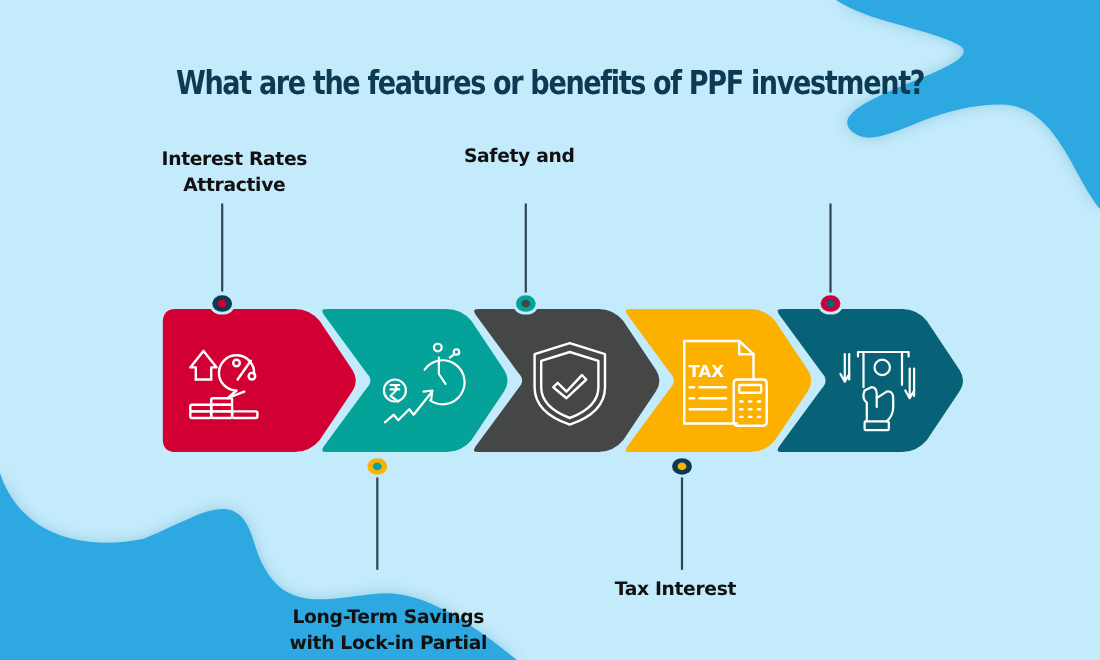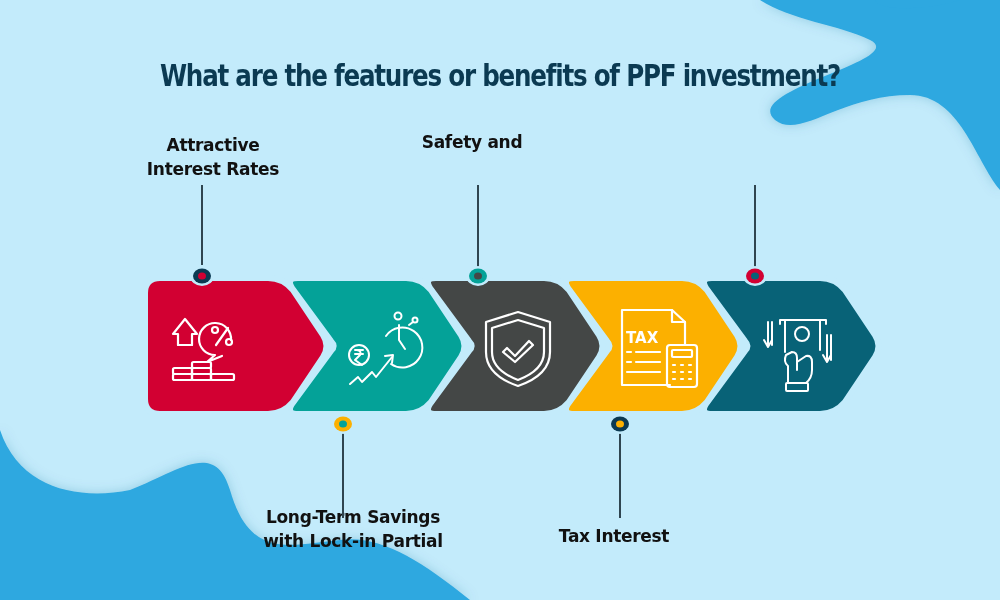--- a/index.html
+++ b/index.html
@@ -21,30 +21,30 @@
   </defs>
   <rect width="1000" height="600" fill="#c3ebfb"></rect>
   <path d="M760,0 C790,20 840,25 870,40 C910,60 740,90 775,120 C800,140 840,95 910,95 C960,95 975,160 1000,190 L1000,0 Z" fill="#2ea8e0" filter="url(#sh)"></path>
   <path d="M875,0 C880,12 930,10 960,0 Z" fill="#2ea8e0"></path>
   <path d="M0,430 C20,490 80,500 130,490 C180,470 215,440 230,490 C250,560 290,545 340,540 C380,535 420,560 470,600 L0,600 Z" fill="#2ea8e0" filter="url(#sh)"></path>
 </svg>
 
 <div class="title">What are the features or benefits of PPF investment?</div>
 
 <div class="label" style="left:93px; top:133px;">
+  <div>Interest Rates</div>
   <div>Attractive</div>
-  <div>Interest Rates</div>
 </div>
 <div class="label" style="left:352px; top:130px;">
   <div>Safety and</div>
 </div>
 <div class="label" style="left:629px; top:130px;">
 </div>
 
-<div class="label" style="left:233px; top:505px;">
+<div class="label" style="left:233px; top:549px;">
   <div>Long-Term Savings</div>
   <div>with Lock-in Partial</div>
 </div>
 <div class="label" style="left:494px; top:524px;">
   <div>Tax Interest</div>
 </div>
 
 <div class="stem" style="left:201px; top:185px; height:80px;"></div>
 <div class="stem" style="left:477px; top:185px; height:82px;"></div>
 <div class="stem" style="left:754px; top:185px; height:82px;"></div>

